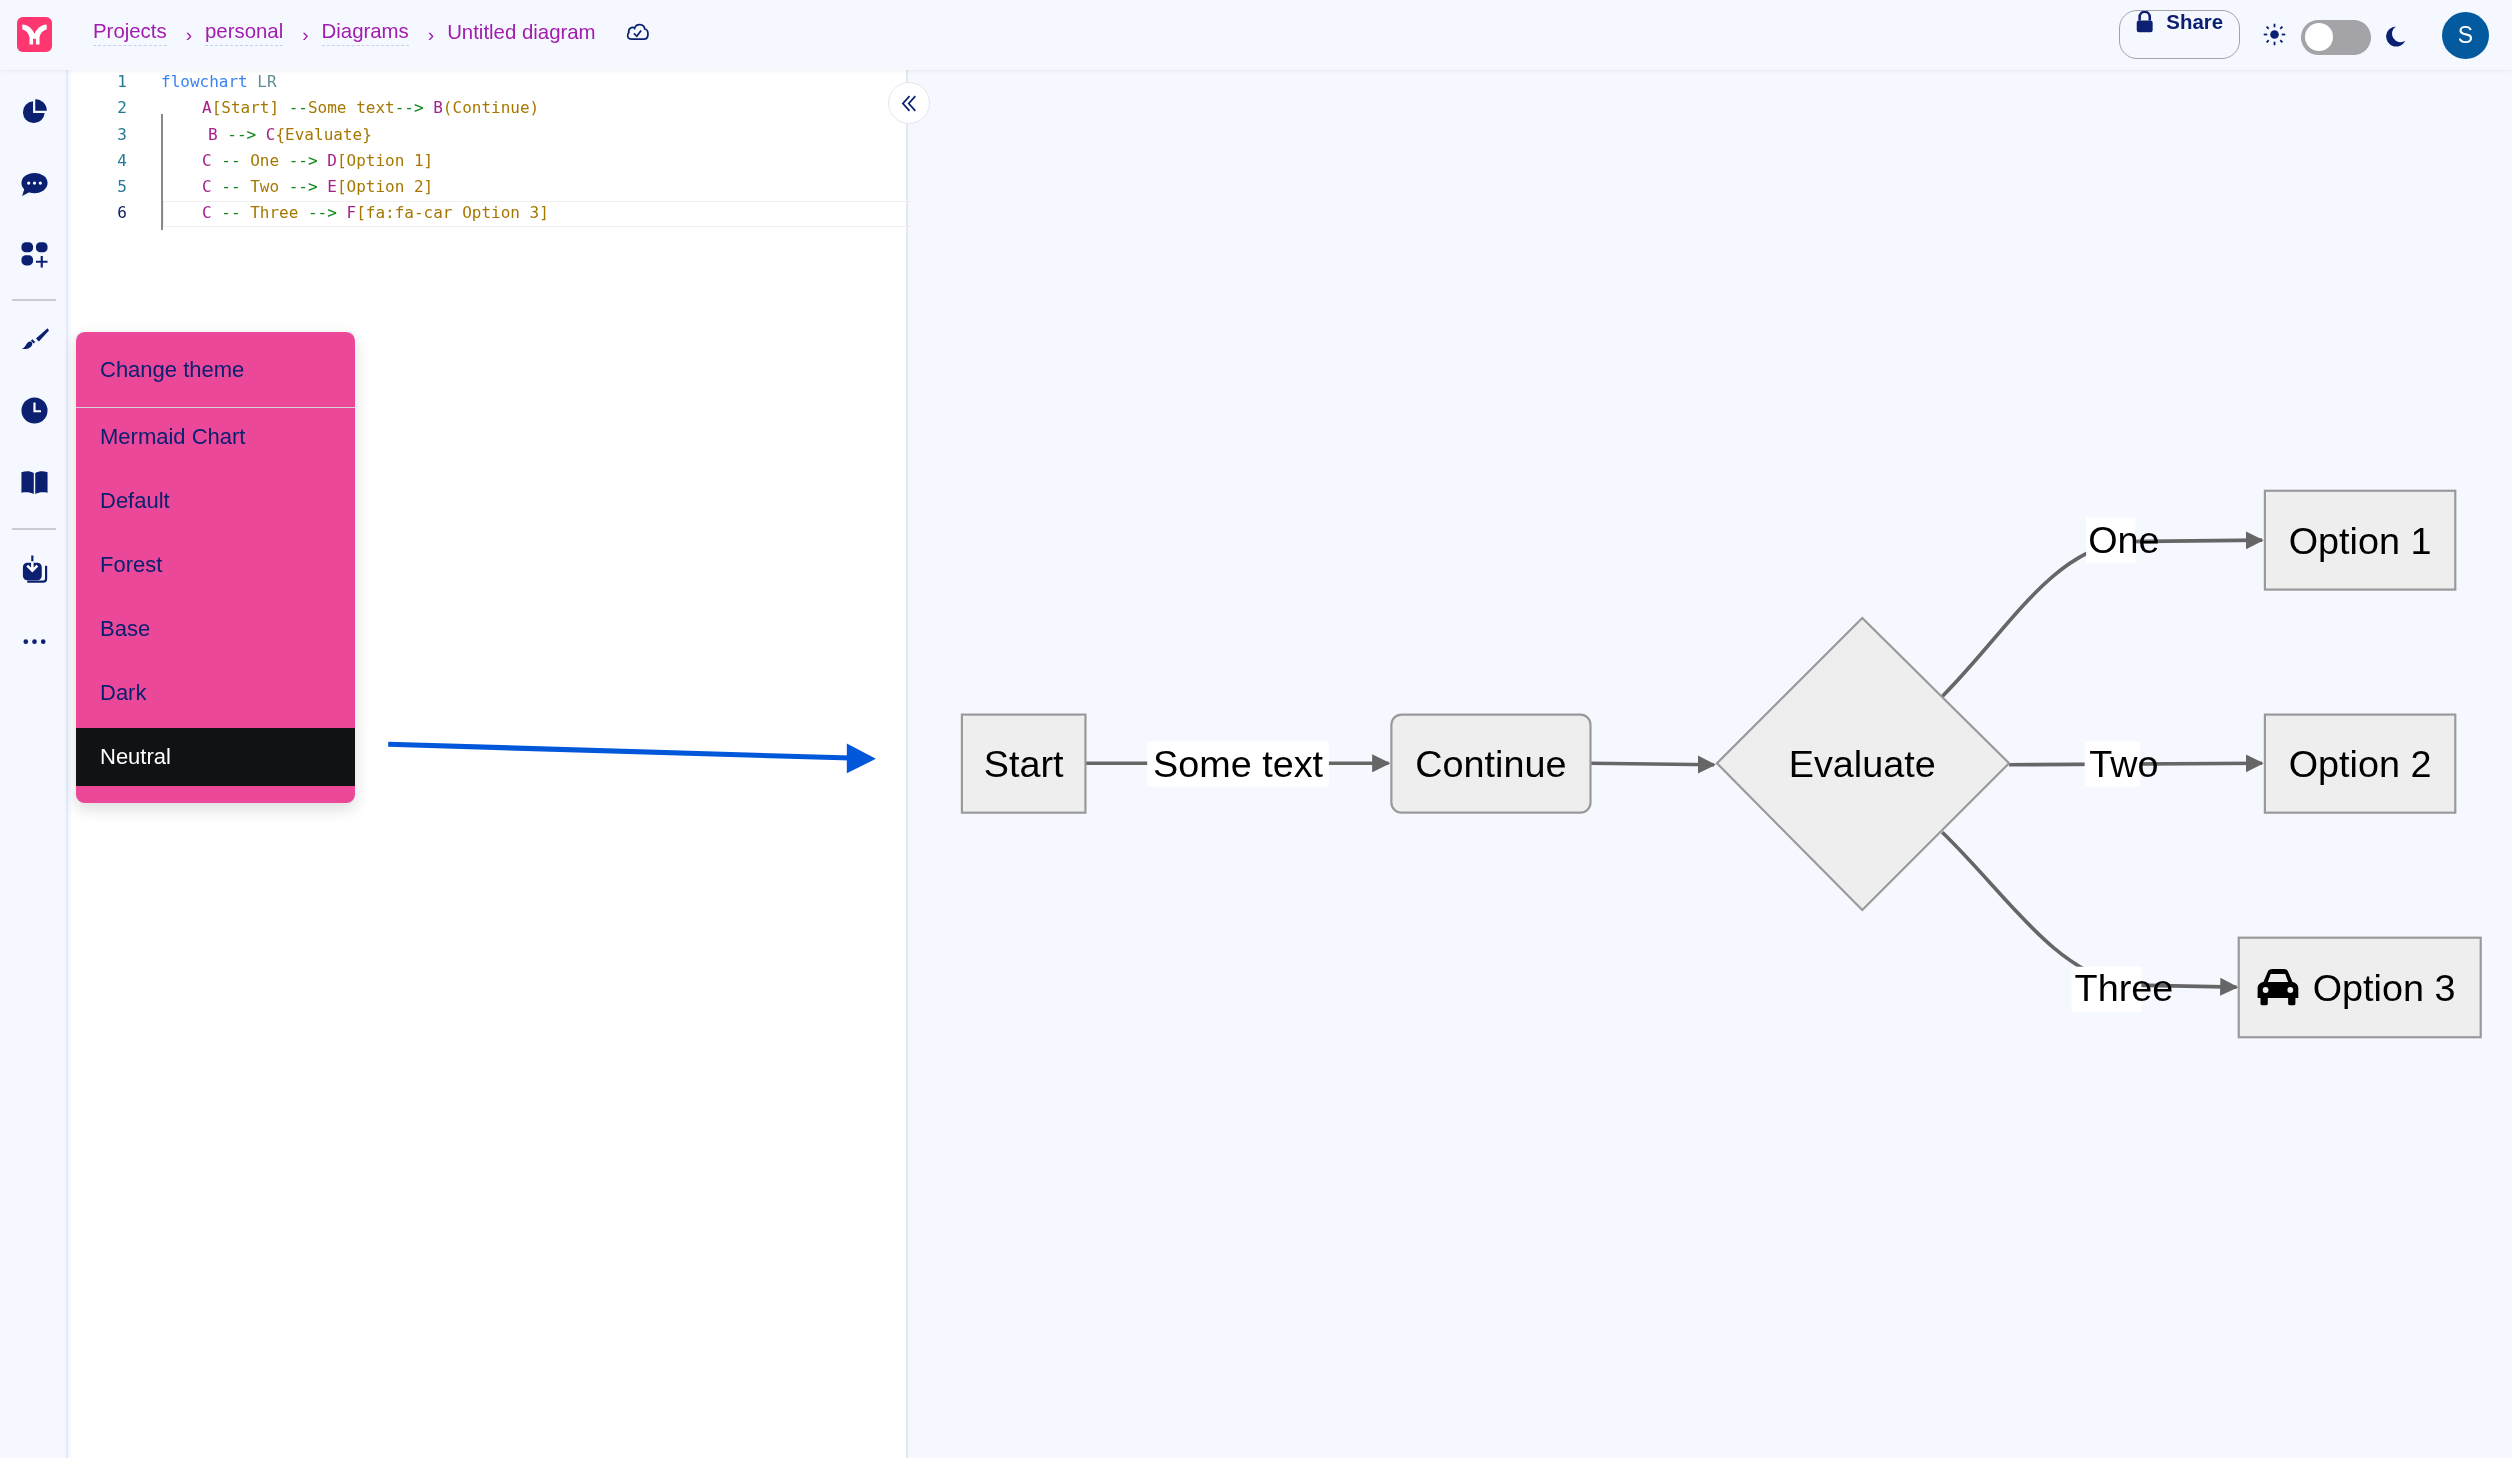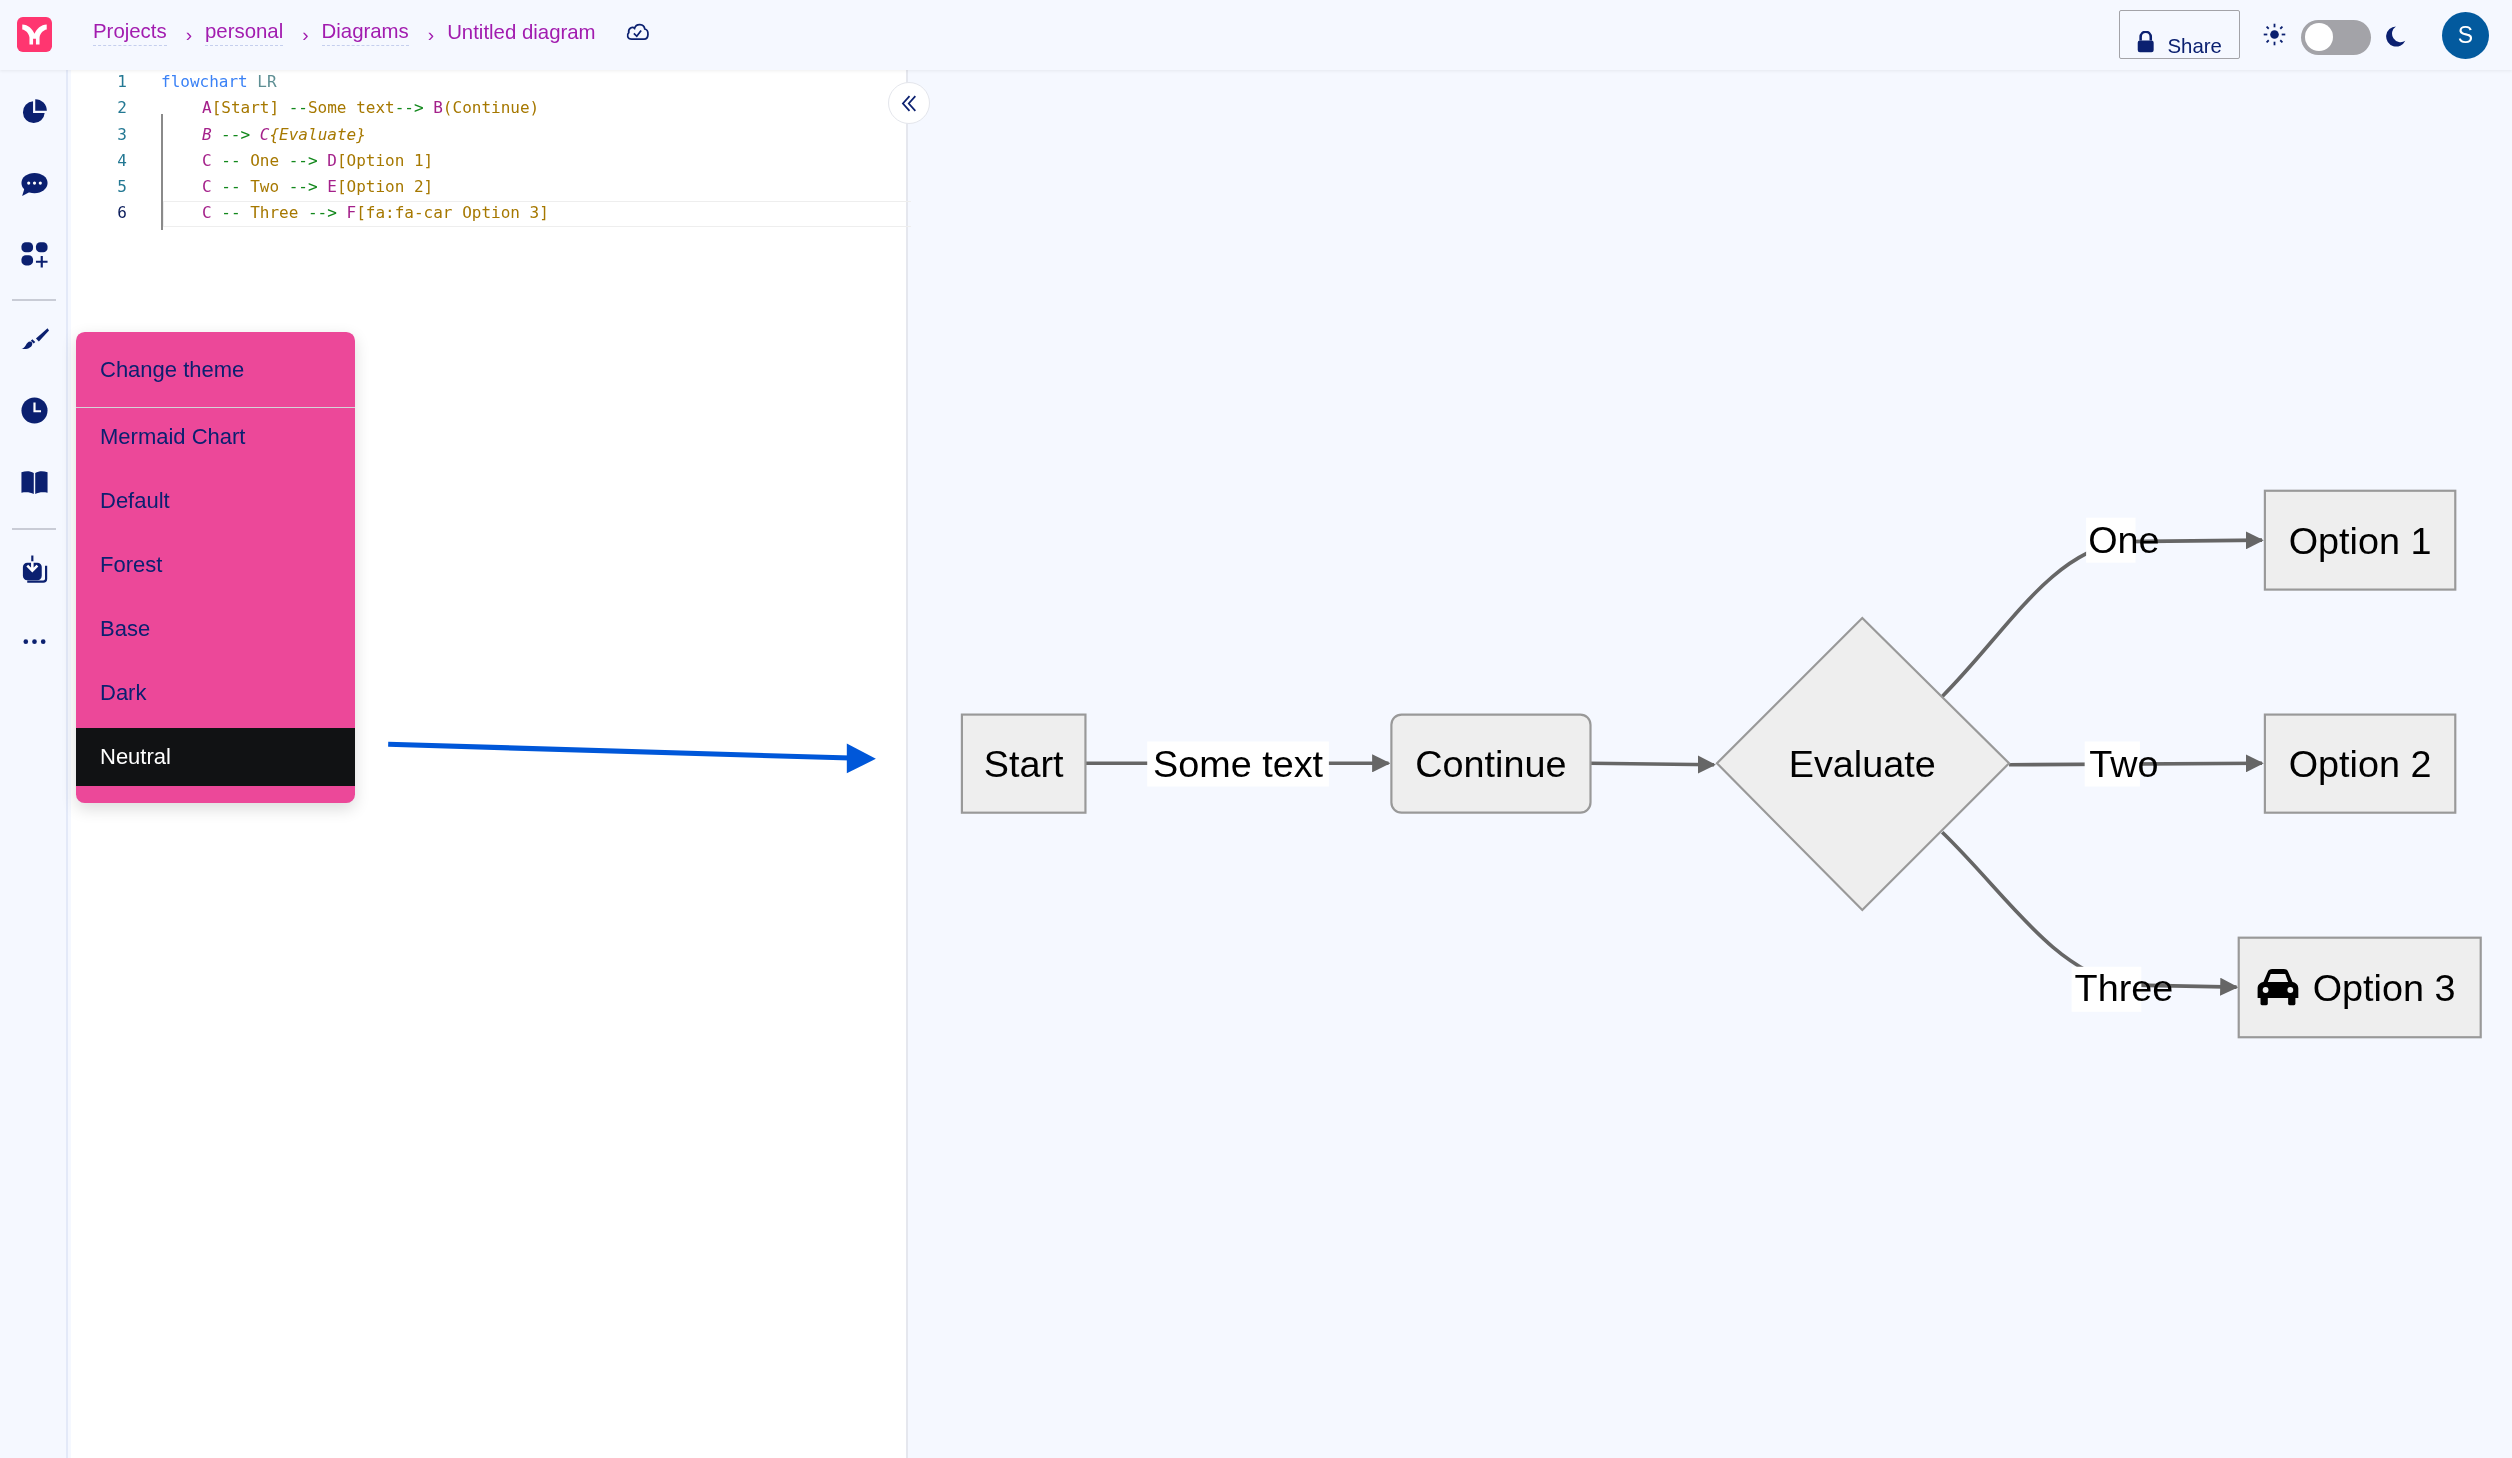--- a/index.html
+++ b/index.html
@@ -5,21 +5,21 @@
   * { box-sizing: border-box; margin: 0; padding: 0; }
   html, body { width: 2512px; height: 1458px; overflow: hidden; background: #f5f8ff; font-family: "Liberation Sans", "DejaVu Sans", sans-serif; }
   .header { position: absolute; left: 0; top: 0; width: 2512px; height: 70px; background: #f5f8ff; box-shadow: 0 1.5px 2.9px rgba(0,0,0,0.06); z-index: 5; }
   .logo { position: absolute; left: 17.4px; top: 17.4px; width: 35px; height: 35px; background: #ff3670; border-radius: 5.8px; }
   .logo svg { position: absolute; left: 5.1px; top: 5.8px; }
   .breadcrumb { position: absolute; left: 93px; top: 20.4px; display: flex; align-items: flex-end; font-size: 20.4px; color: #a21caf; }
   .crumb { border-bottom: 1.5px dashed #c5cfee; padding-bottom: 1.5px; cursor: pointer; }
   .crumb.current { border-bottom: none; }
   .sep { margin: 0 13px 0 19px; font-size: 19px; }
   .cloud { margin-left: 29px; }
-  .share-btn { position: absolute; left: 2119px; top: 10.2px; width: 121px; height: 49px; border: 1.5px solid #a3a3a8; border-radius: 2px; display: flex; align-items: flex-end; justify-content: center; gap: 13px; font-size: 20.4px; color: #0b2070; background: #f5f8ff; }
+  .share-btn { position: absolute; left: 2119px; top: 10.2px; width: 121px; height: 49px; border: 1.5px solid #a3a3a8; border-radius: 18px; display: flex; align-items: flex-start; justify-content: center; gap: 13px; font-size: 20.4px; color: #0b2070; background: #f5f8ff; font-weight: bold; }
   .sun { position: absolute; left: 2263px; top: 23px; }
   .toggle { position: absolute; left: 2301px; top: 19.6px; width: 70px; height: 35px; border-radius: 17.4px; background: #a3a3a8; }
   .knob { position: absolute; left: 3.6px; top: 3.6px; width: 28px; height: 28px; border-radius: 50%; background: #fff; }
   .moon { position: absolute; left: 2383px; top: 25px; }
   .avatar { position: absolute; left: 2442px; top: 11.6px; width: 47px; height: 47px; border-radius: 50%; background: #035a9e; color: #fff; font-size: 23px; display: flex; align-items: center; justify-content: center; }
 
   .sidebar { position: absolute; left: 0; top: 70px; width: 68px; height: 1388px; background: #f5f8ff; border-right: 2.2px solid #e3e9f8; }
   .side-icon { position: absolute; left: 19.6px; width: 29px; height: 29px; display: flex; align-items: center; justify-content: center; cursor: pointer; }
   .side-div { position: absolute; left: 11.6px; width: 44px; height: 1.5px; background: #c9ccd6; }
 
@@ -168,21 +168,21 @@
       </svg>
   </div>
 </div>
 
 <div class="editor">
   <div class="indent-guide" style="top:44px"></div>
   <div class="active-line" style="top:131px"></div>
   <div id="code-lines">
       <div class="code-line" style="top: -0.7px;"><span class="ln">1</span><span class="code"><span class="k-kw">flowchart</span><span class="k-dir"> LR</span></span></div>
       <div class="code-line" style="top: 25.4px;"><span class="ln">2</span><span class="code" style="left: 131px;"><span class="k-id">A</span><span class="k-txt">[Start] </span><span class="k-arr">--</span><span class="k-txt">Some text</span><span class="k-arr">--&gt;</span><span class="k-txt"> </span><span class="k-id">B</span><span class="k-txt">(Continue)</span></span></div>
-      <div class="code-line" style="top: 52px;"><span class="ln">3</span><span class="code" style="left: 131px; font-style: italic;"><span class="k-id">B</span><span class="k-txt"> </span><span class="k-arr">--&gt;</span><span class="k-txt"> </span><span class="k-id">C</span><span class="k-txt">{Evaluate}</span></span></div>
+      <div class="code-line" style="top: 52px;"><span class="ln">3</span><span class="code" style="left: 137px;"><span class="k-id">B</span><span class="k-txt"> </span><span class="k-arr">--&gt;</span><span class="k-txt"> </span><span class="k-id">C</span><span class="k-txt">{Evaluate}</span></span></div>
       <div class="code-line" style="top: 78px;"><span class="ln">4</span><span class="code" style="left: 131px;"><span class="k-id">C</span><span class="k-txt"> </span><span class="k-arr">--</span><span class="k-txt"> One </span><span class="k-arr">--&gt;</span><span class="k-txt"> </span><span class="k-id">D</span><span class="k-txt">[Option 1]</span></span></div>
       <div class="code-line" style="top: 104px;"><span class="ln">5</span><span class="code" style="left: 131px;"><span class="k-id">C</span><span class="k-txt"> </span><span class="k-arr">--</span><span class="k-txt"> Two </span><span class="k-arr">--&gt;</span><span class="k-txt"> </span><span class="k-id">E</span><span class="k-txt">[Option 2]</span></span></div>
       <div class="code-line" style="top: 130px;"><span class="ln active">6</span><span class="code" style="left: 131px;"><span class="k-id">C</span><span class="k-txt"> </span><span class="k-arr">--</span><span class="k-txt"> Three </span><span class="k-arr">--&gt;</span><span class="k-txt"> </span><span class="k-id">F</span><span class="k-txt">[fa:fa-car Option 3]</span></span></div>
     </div>
   <div class="collapse-btn" style="left:817px; top:12.4px;">
     <svg width="19" height="19" viewBox="0 0 26 26">
         <path d="M13 3 L4 13 L13 23 M21 3 L12 13 L21 23" stroke="#0b2070" stroke-width="2.4" fill="none"></path>
       </svg>
   </div>
 </div>

